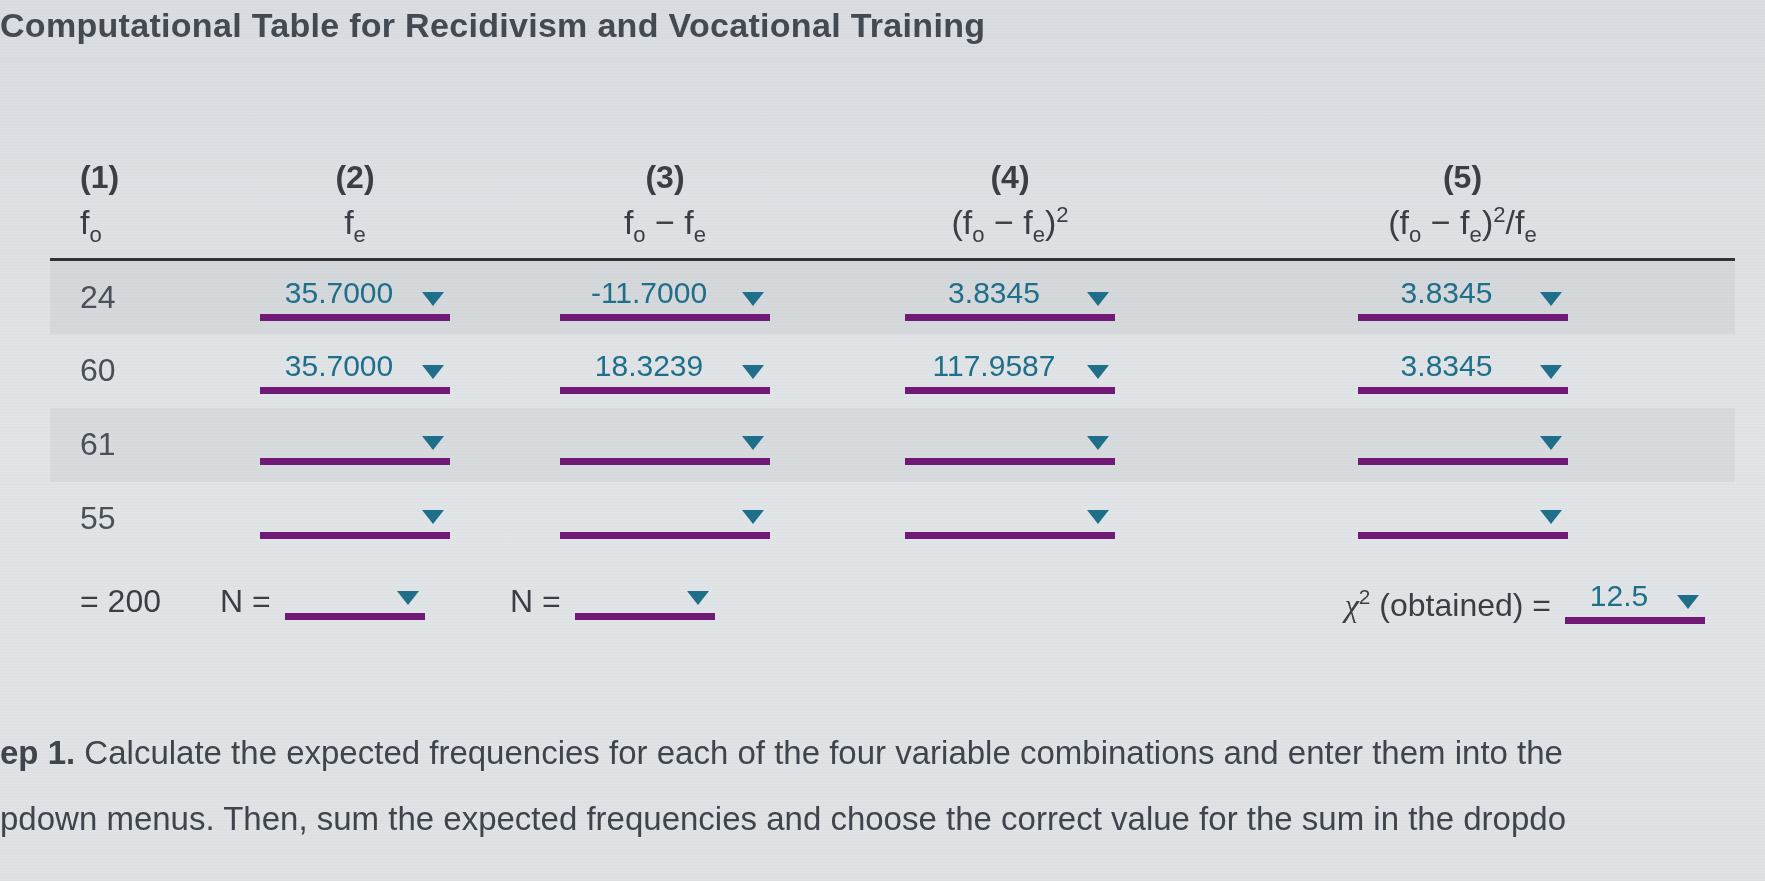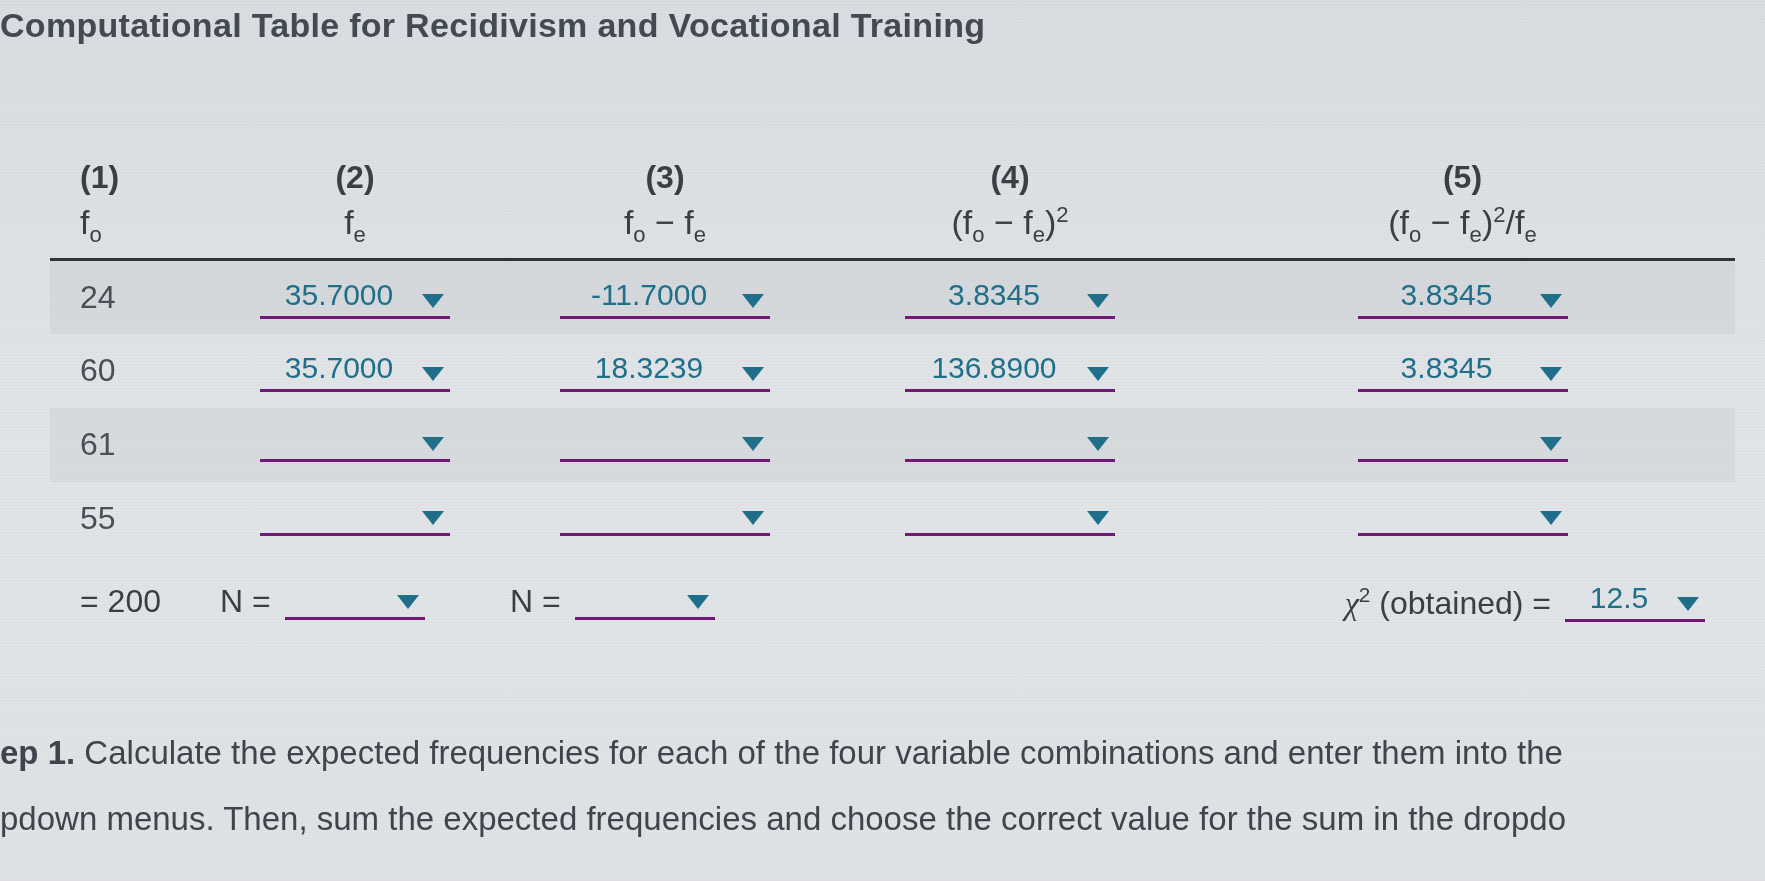--- a/index.html
+++ b/index.html
@@ -68,21 +68,21 @@
     text-align: left;
     padding-left: 30px;
     font-weight: 400;
   }
   .dd {
     display: inline-flex;
     align-items: flex-end;
     justify-content: center;
     gap: 10px;
     min-width: 190px;
-    border-bottom: 3px solid #701a75;
+    border-bottom: 7px solid #701a75;
     padding: 0 6px 4px 6px;
     color: #1f6f8a;
     font-size: 30px;
     font-weight: 400;
     position: relative;
   }
   .dd.wider { min-width: 210px; justify-content: center; }
   .dd.narrow { min-width: 140px; }
   .dd .val { flex: 1; text-align: center; white-space: nowrap; }
   .caret {
@@ -170,21 +170,21 @@
         <td class="first">60</td>
         <td class="center"><span class="dd">
               <span class="val">35.7000</span>
               <span class="caret"></span>
             </span></td>
         <td class="center"><span class="dd wider">
               <span class="val">18.3239</span>
               <span class="caret"></span>
             </span></td>
         <td class="center"><span class="dd wider">
-              <span class="val">136.8900</span>
+              <span class="val">117.9587</span>
               <span class="caret"></span>
             </span></td>
         <td class="center"><span class="dd wider">
               <span class="val">3.8345</span>
               <span class="caret"></span>
             </span></td>
       </tr>
       <tr class="shade">
         <td class="first">61</td>
         <td class="center"><span class="dd">

